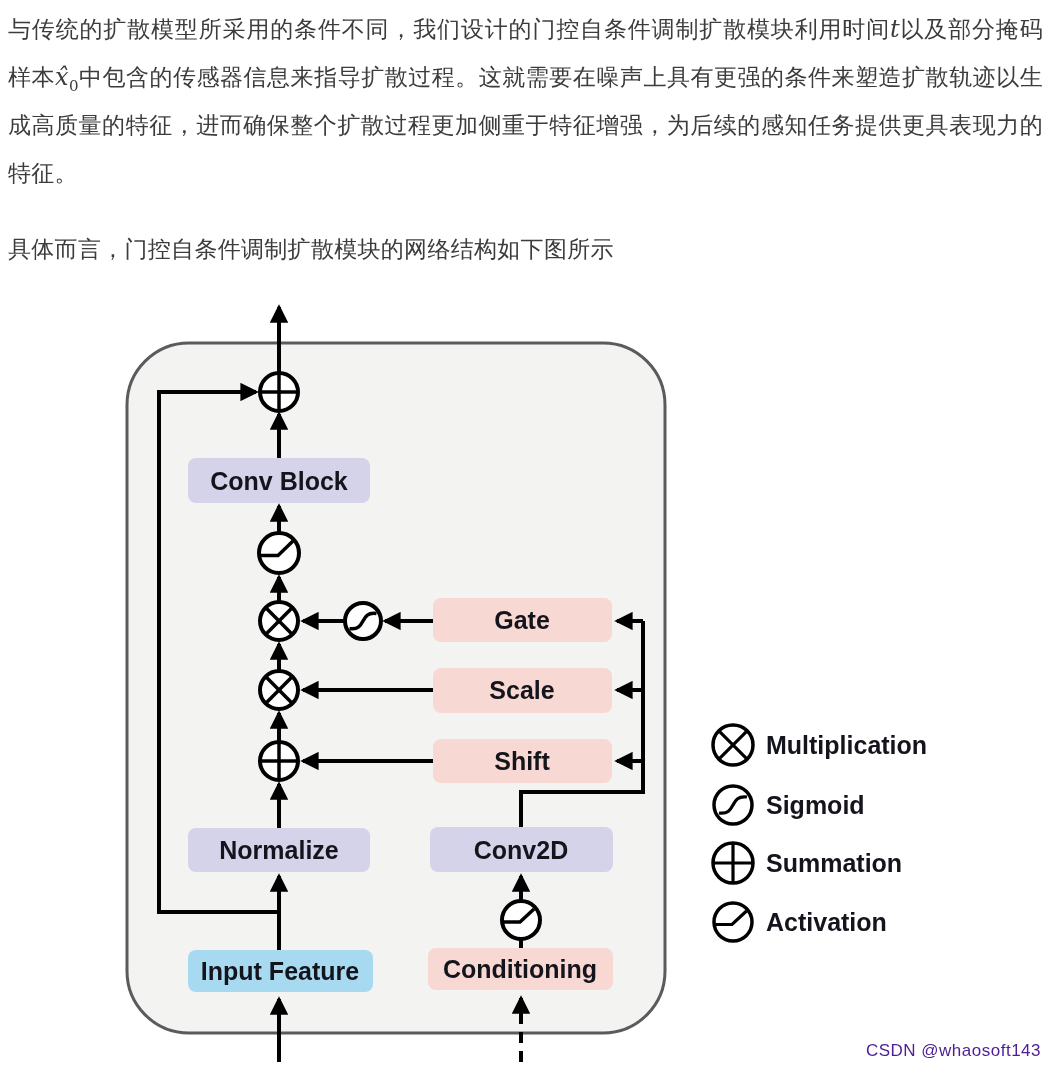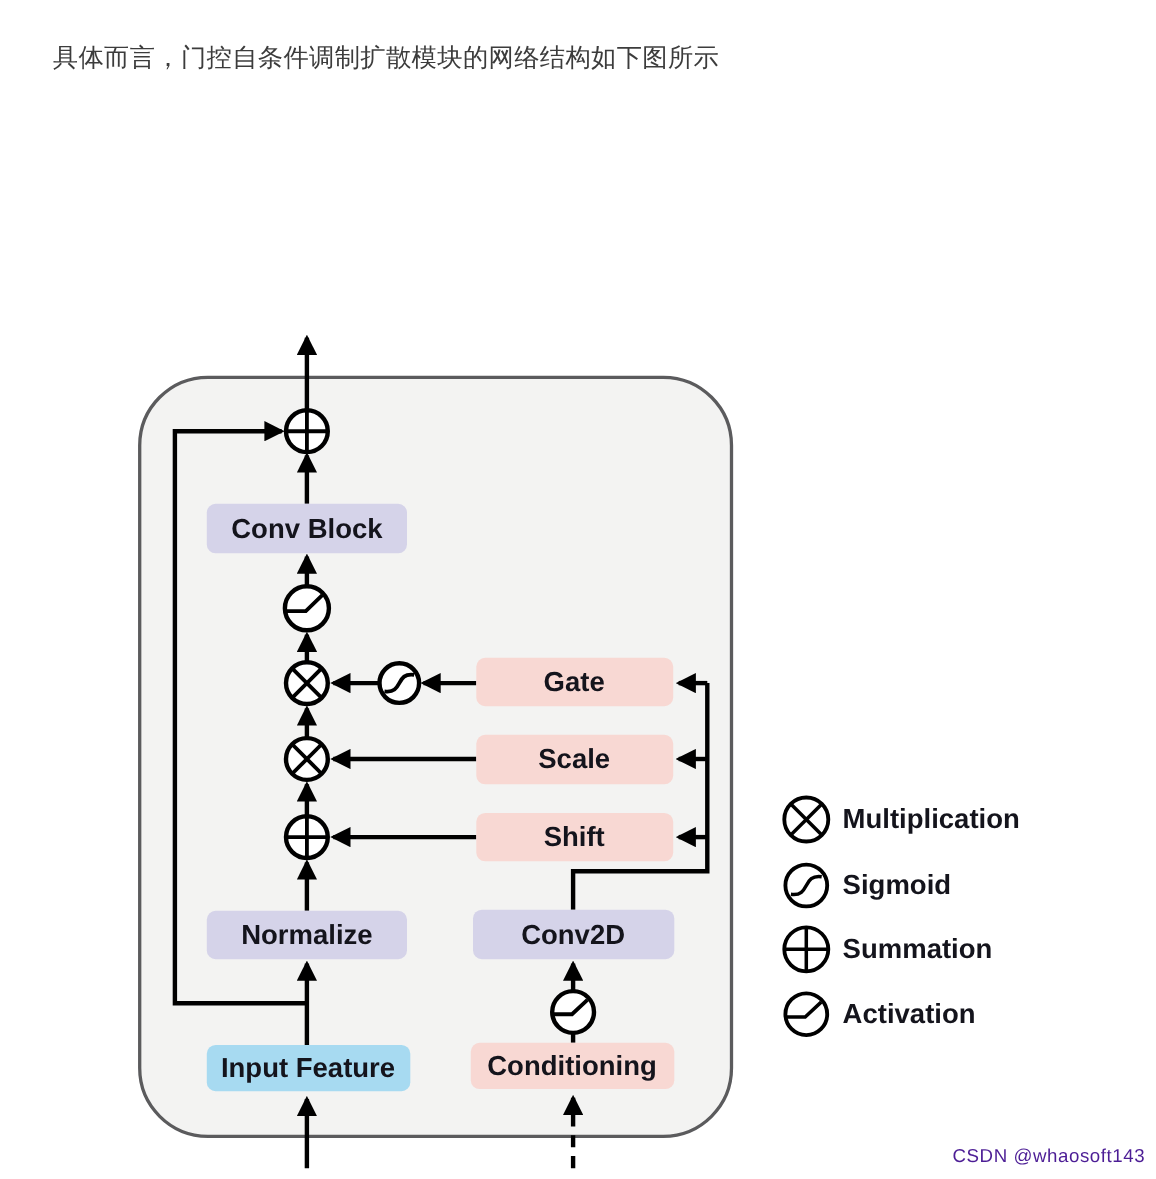--- a/index.html
+++ b/index.html
@@ -14,21 +14,21 @@
   .para {
     margin: 0;
     padding: 0 8px 0 8px;
     color: #3c3c3c;
     font-size: 23px;
     line-height: 48px;
     letter-spacing: 0.3px;
     text-align: justify;
   }
   .para1 { padding-top: 5px; }
-  .para2 { margin-top: 28px; margin-left: 40px; }
+  .para2 { margin-top: 28px; }
   .math {
     font-family: "DejaVu Serif", serif;
     font-style: italic;
     font-size: 24px;
   }
   .math-sub {
     font-family: "DejaVu Serif", serif;
     font-size: 15px;
     line-height: 0;
   }
@@ -52,20 +52,21 @@
     color: #4c1d95;
     letter-spacing: 0.5px;
     font-family: "Liberation Sans", "DejaVu Sans", sans-serif;
   }
 </style>
 </head>
 <body>
 
 <div class="page">
 
+  <p class="para para1"><span>与传统的扩散模型所采用的条件不同，我们设计的门控自条件调制扩散模块利用时间</span><i class="math">t</i><span>以及部分掩码样本</span><i class="math">x̂</i><sub class="math-sub">0</sub><span>中包含的传感器信息来指导扩散过程。这就需要在噪声上具有更强的条件来塑造扩散轨迹以生成高质量的特征，进而确保整个扩散过程更加侧重于特征增强，为后续的感知任务提供更具表现力的特征。</span></p>
 
   <p class="para para2"><span>具体而言，门控自条件调制扩散模块的网络结构如下图所示</span></p>
 
   <svg class="diagram" width="1051" height="1072" viewBox="0 0 1051 1072">
     <defs>
       <marker id="ah" viewBox="0 0 10 10" refX="8.5" refY="5" markerWidth="4.6" markerHeight="4.6" orient="auto-start-reverse">
         <path d="M0 0 L10 5 L0 10 z" fill="#000000"></path>
       </marker>
     </defs>
 

